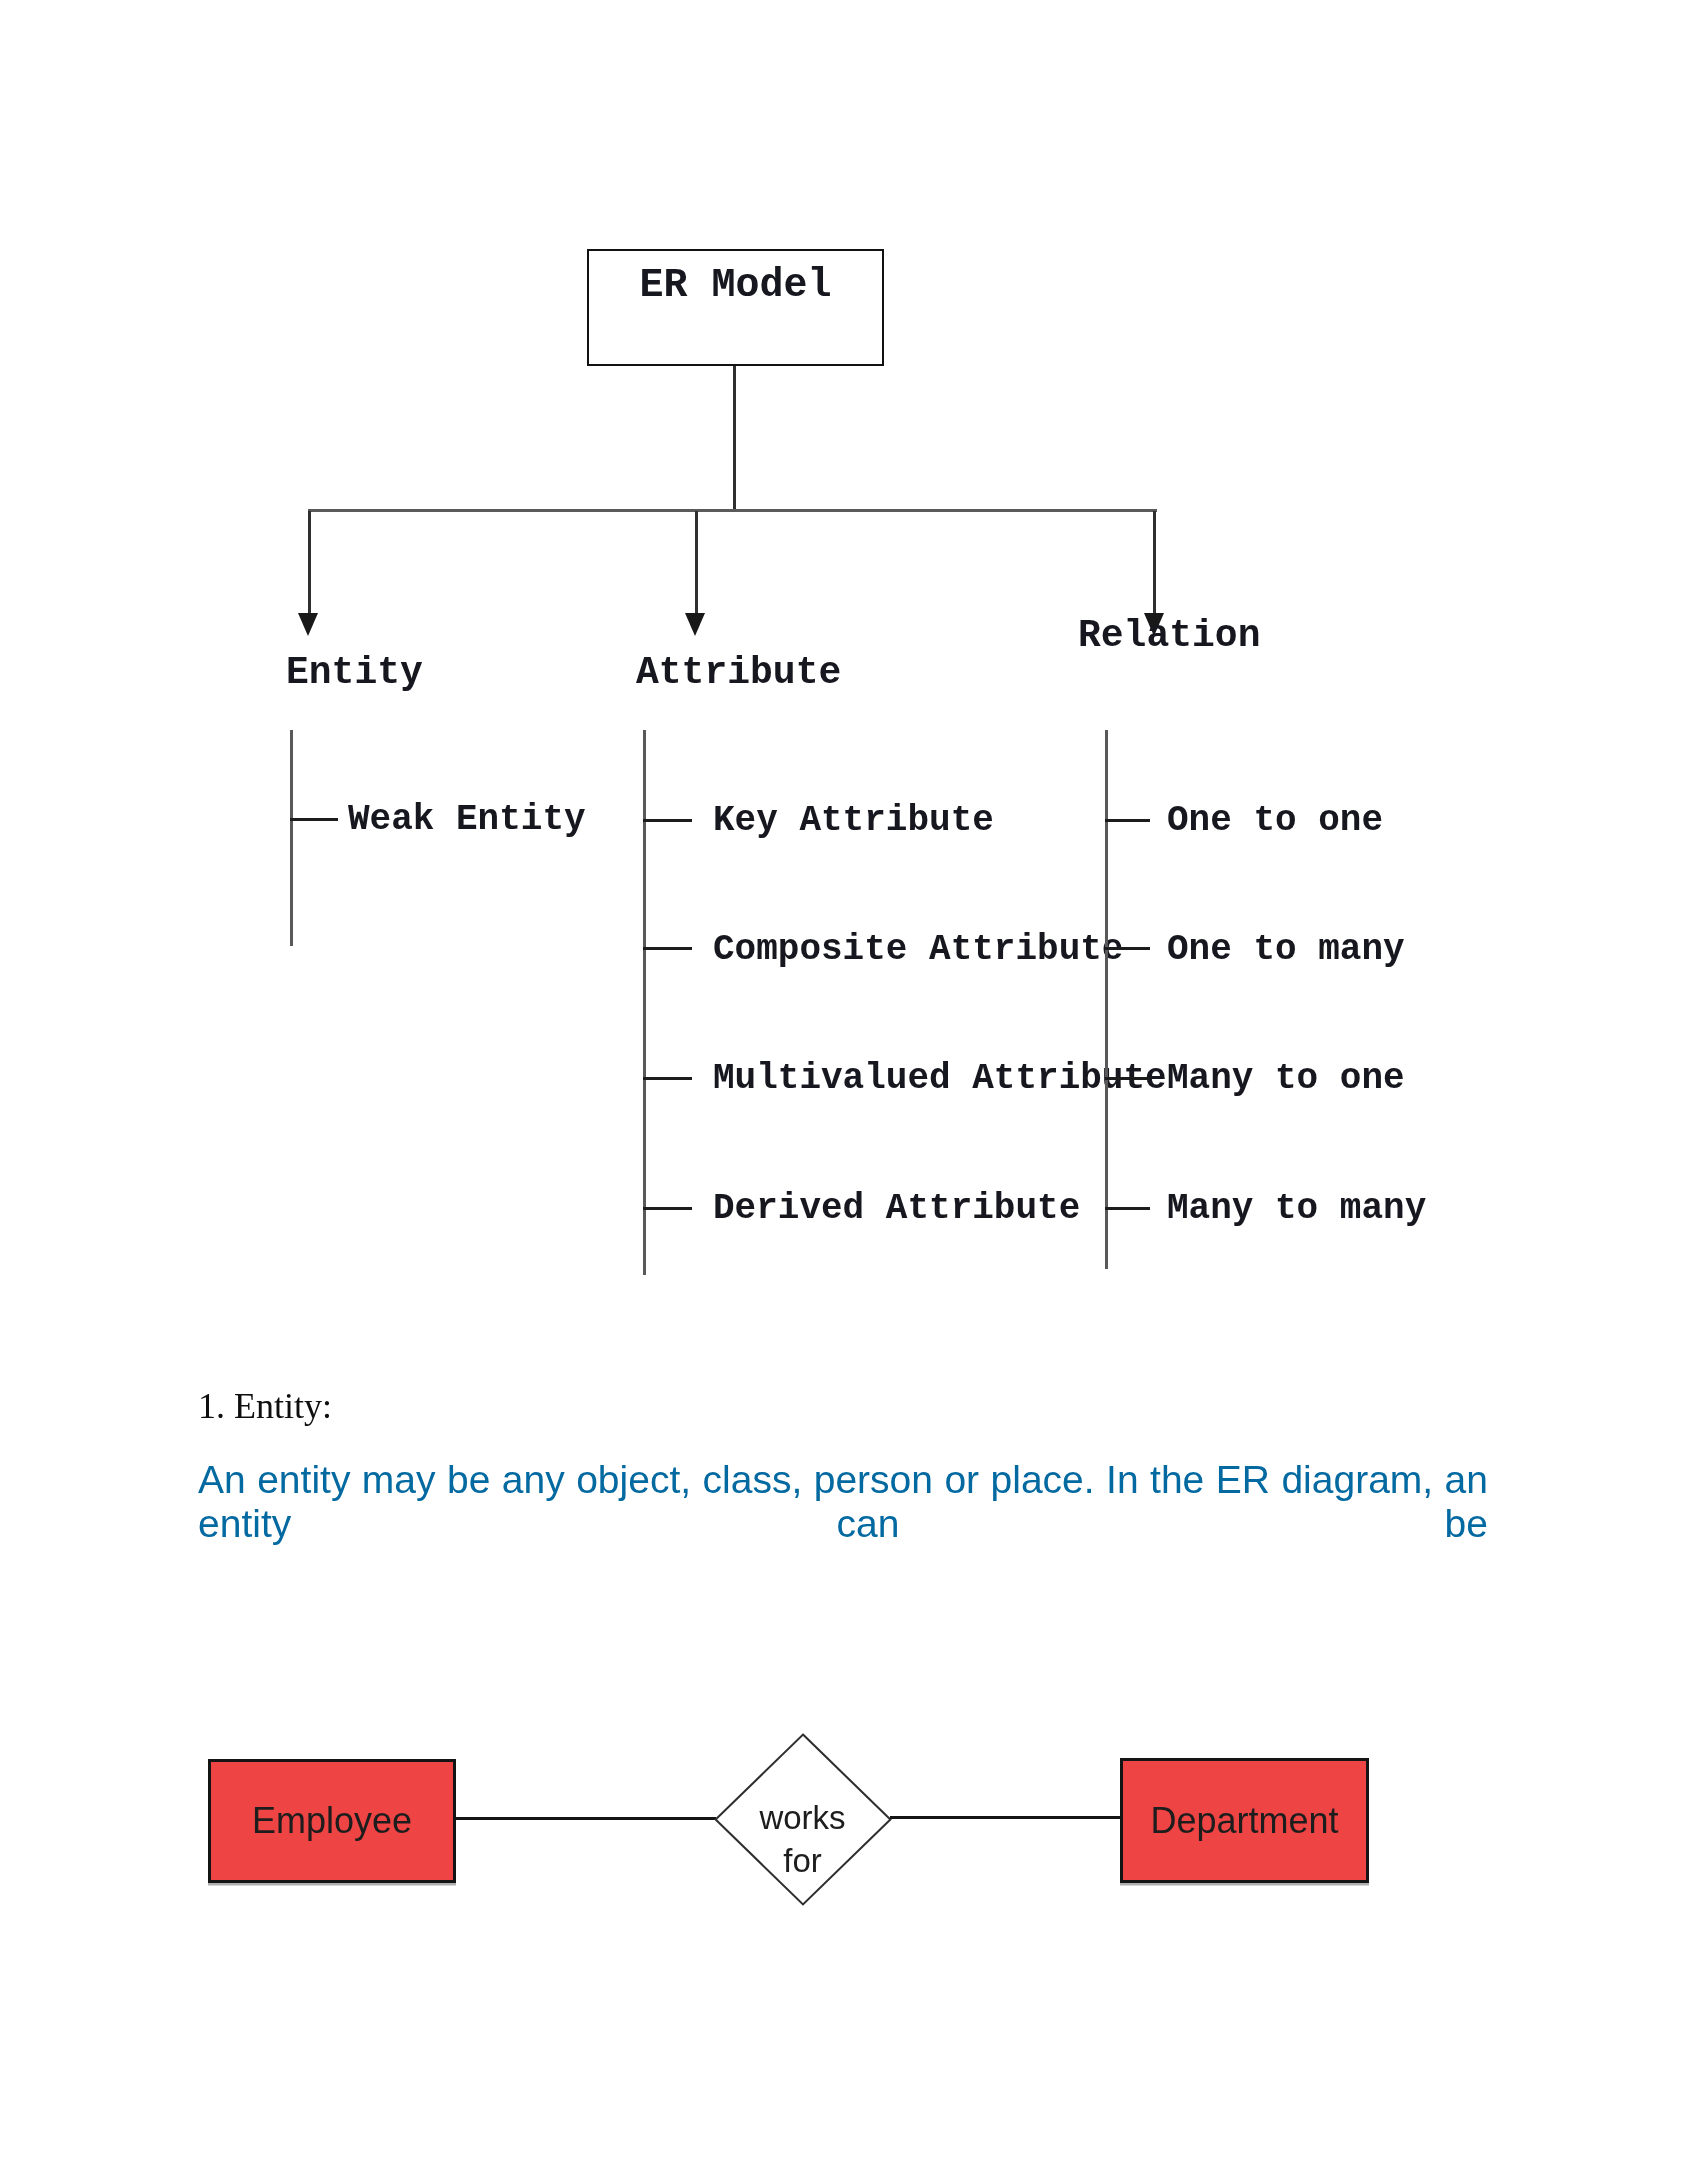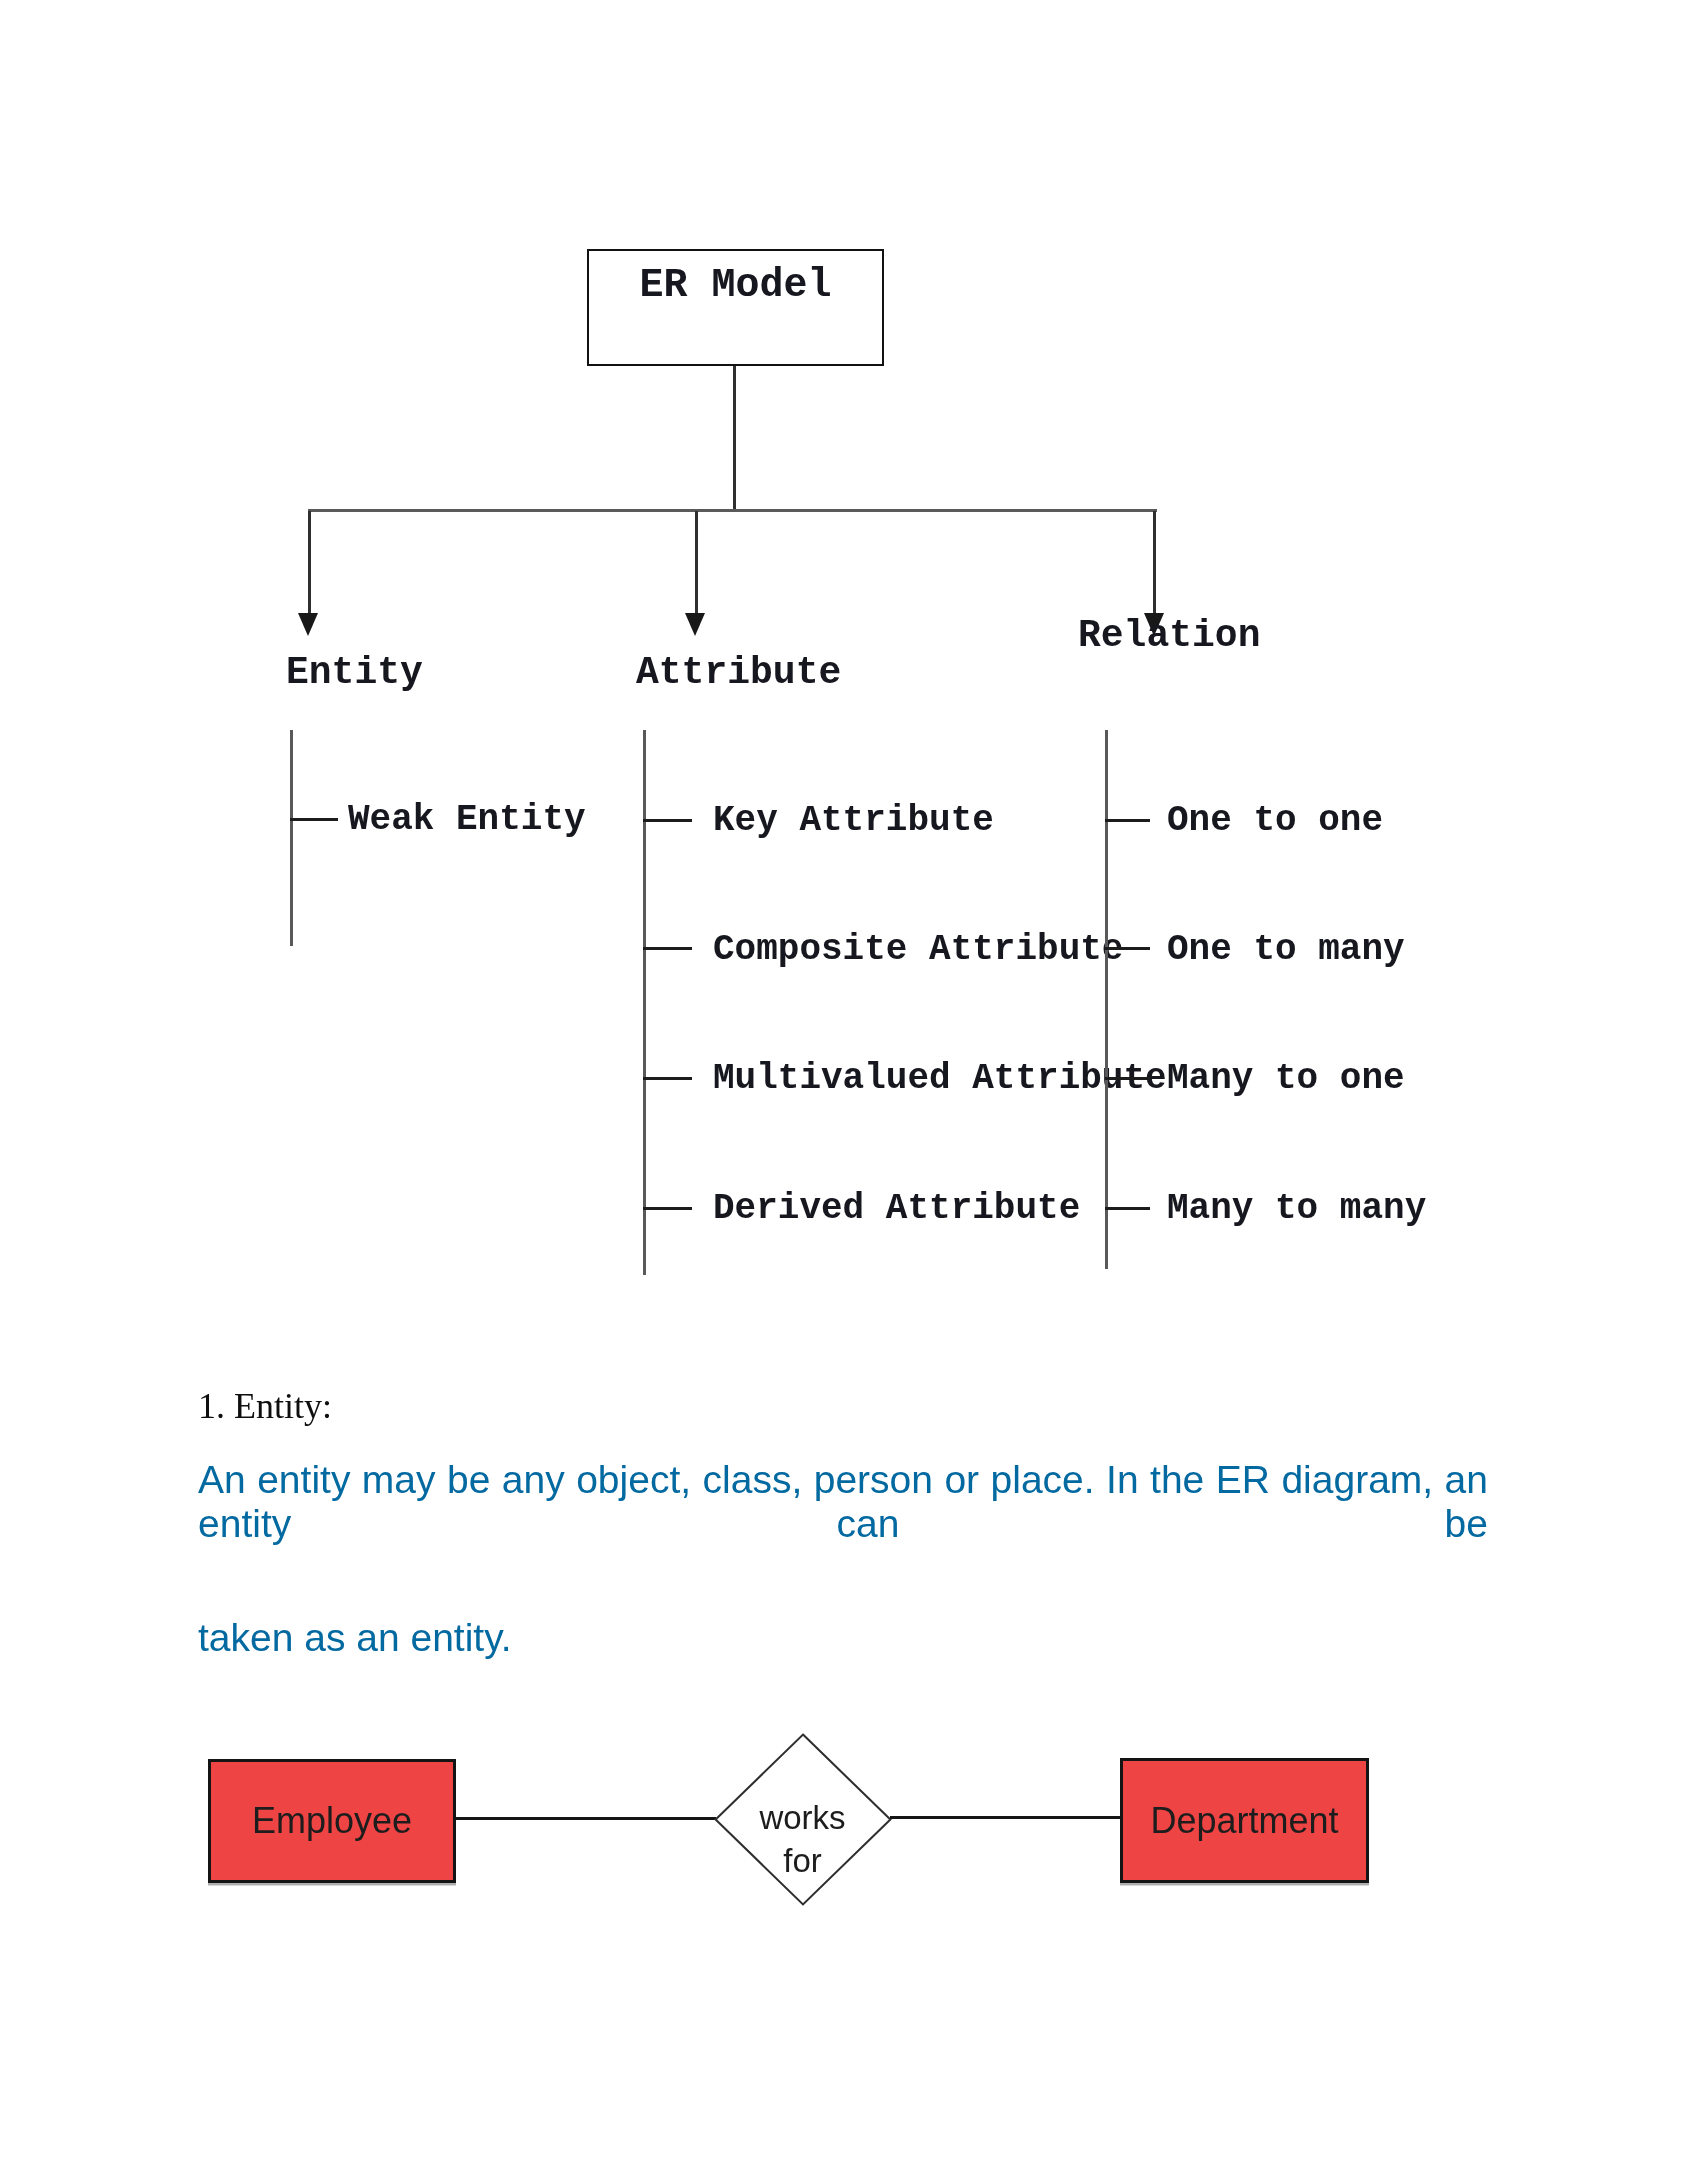--- a/index.html
+++ b/index.html
@@ -138,21 +138,20 @@
     <div class="tree-text tree-row" style="left:1167px;top:799px;">One to one</div>
     <div class="tree-text tree-row" style="left:1167px;top:928px;">One to many</div>
     <div class="tree-text tree-row" style="left:1167px;top:1057px;">Many to one</div>
     <div class="tree-text tree-row" style="left:1167px;top:1187px;">Many to many</div>
   </div>
 
   <div class="doc-text" style="left:198px;top:1384px;font-size:36px;">1. Entity:</div>
 
   <div class="doc-line just-full" style="top:1458px;">An entity may be any object, class, person or place. In the ER diagram, an entity can be</div>
 
-  <div class="doc-line" style="top:1616px;">taken as an entity.</div>
 
   <div>
 
     <div class="entity-box" style="left:208px;top:1759px;width:248px;height:124px;">
       <span class="sans-label">Employee</span>
     </div>
 
     <div class="hline conn" style="left:456px;top:1817px;width:260px;height:3.3px;"></div>
 
     <svg class="diamond-svg" width="188" height="183" viewBox="0 0 228 222">

